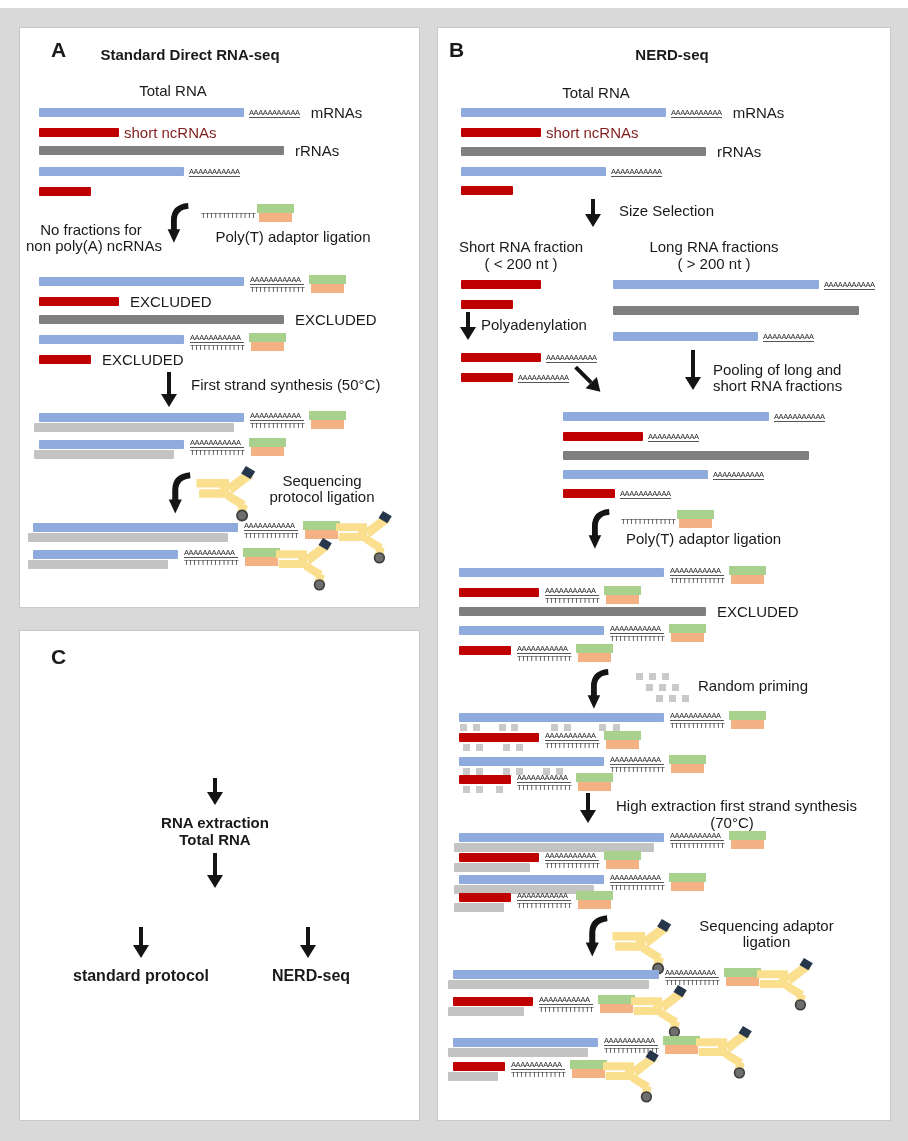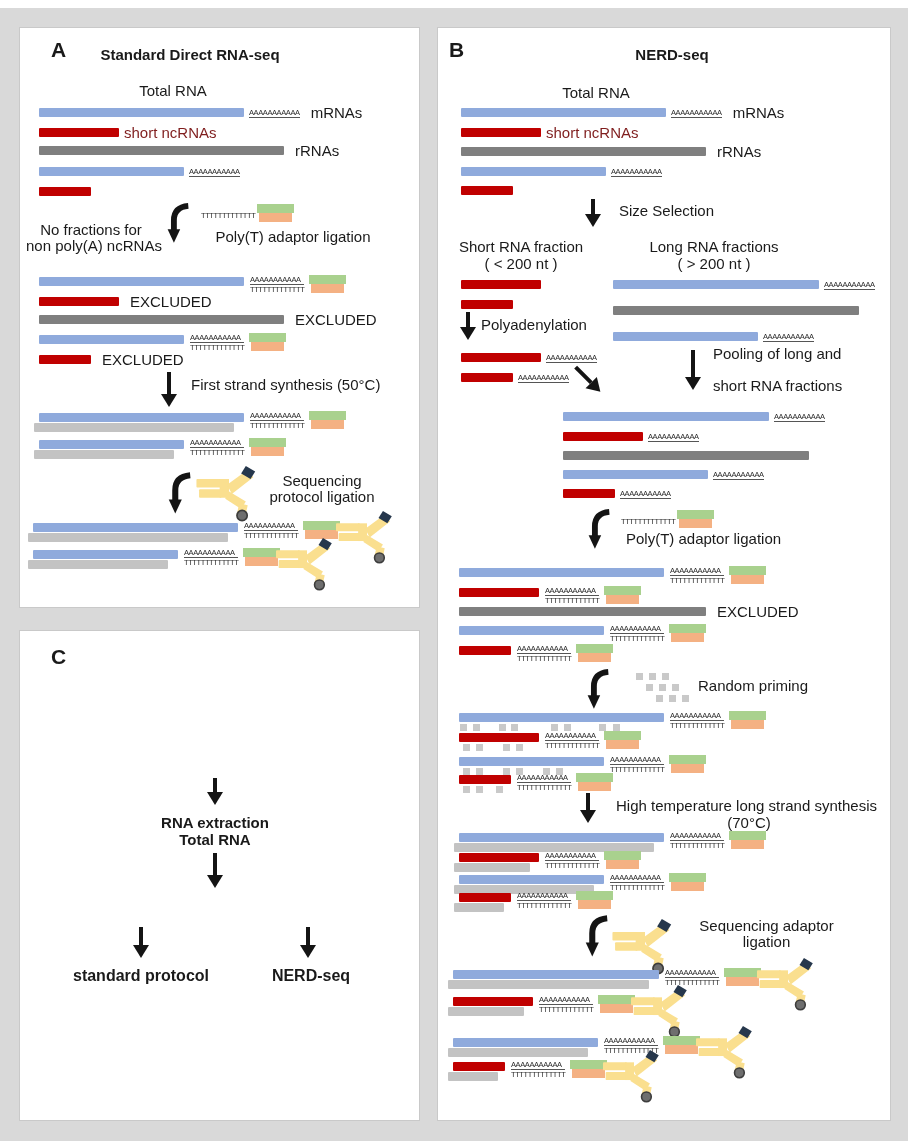--- a/index.html
+++ b/index.html
@@ -297,21 +297,21 @@
   </div>
 
   <div class="darr" style="left:142px;top:334px;transform:rotate(-45deg)">
       <i class="stem" style="height:22px"></i>
       <i class="head"></i>
     </div>
   <div class="darr" style="left:247px;top:322px">
       <i class="stem" style="height:27px"></i>
       <i class="head"></i>
     </div>
-  <div class="ctr lbl" style="left:275px;top:318px;width:140px;text-align:left">Pooling of long and</div>
+  <div class="ctr lbl" style="left:275px;top:334px;width:140px;text-align:left">Pooling of long and</div>
   <div class="ctr lbl" style="left:275px;top:350px;width:140px;text-align:left">short RNA fractions</div>
 
   <div class="row" style="left:125px;top:384px">
     <div class="b blue" style="width:206px"></div>
     <span class="pa">AAAAAAAAAAA</span>
   </div>
   <div class="row" style="left:125px;top:404px">
     <div class="b redb" style="width:80px"></div>
     <span class="pa">AAAAAAAAAAA</span>
   </div>
@@ -489,22 +489,22 @@
     <div class="adap">
         <div class="g"></div>
         <div class="o"></div>
       </div>
   </div>
 
   <div class="darr" style="left:142px;top:765px">
       <i class="stem" style="height:17px"></i>
       <i class="head"></i>
     </div>
-  <div class="ctr lbl" style="left:178px;top:770px;width:280px;text-align:left">High temperature long strand synthesis</div>
-  <div class="ctr lbl" style="left:281px;top:787px;width:60px">(70°C)</div>
+  <div class="ctr lbl" style="left:178px;top:770px;width:280px;text-align:left">High extraction first strand synthesis</div>
+  <div class="ctr lbl" style="left:264px;top:787px;width:60px">(70°C)</div>
 
   <div class="lrow" style="left:21px;top:803px">
     <div class="stack mt2">
         <div class="b blue" style="width:205px"></div>
         <div class="b cd" style="width:200px"></div>
       </div>
     <div class="dup">
         <span class="pa">AAAAAAAAAAA</span>
         <span class="pt">TTTTTTTTTTTTT</span>
       </div>

